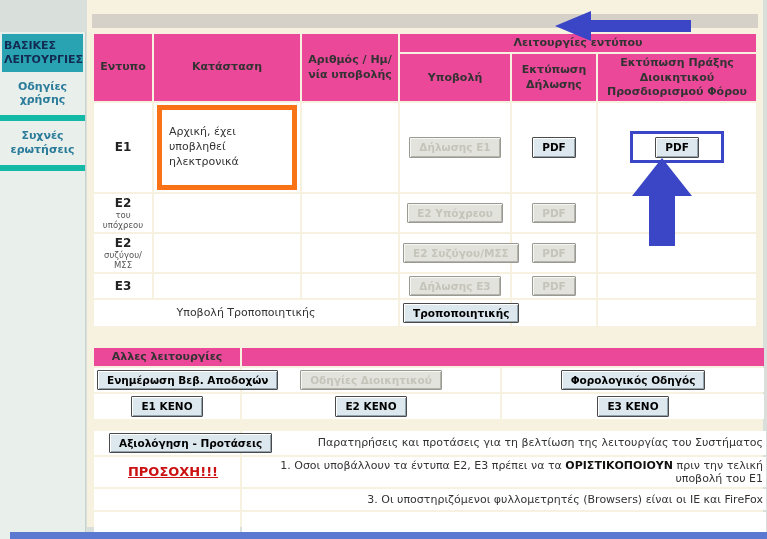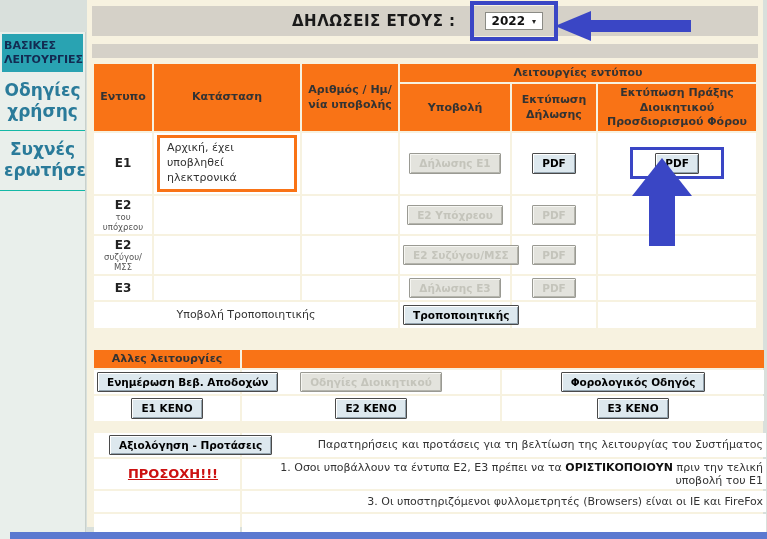--- a/index.html
+++ b/index.html
@@ -17,22 +17,22 @@
     position:absolute; left:0; top:0; width:86px; height:527px;
     background:#e9efeb; border-right:1px solid #c9d1cc;margin-top:32px;
   }
   .sb-title {
     margin:2px 2px 0 2px; padding:5px 2px;
     background:#29a3b2; color:#132b52;
     font-weight:bold; font-size:11px; text-align:left; line-height:1.25;
   }
   .sb-item {
     padding:8px 4px; text-align:center;
-    color:#2a7b9a; font-weight:bold; font-size:17px; line-height:1.25;
-    border-bottom:1px solid #14b8a6; cursor:pointer;
+    color:#2a7b9a; font-weight:bold; font-size:11px; line-height:1.25;
+    border-bottom:6px solid #14b8a6; cursor:pointer;
   }
   
   .main {
     position:absolute; left:87px; top:0; width:676px; height:527px;
     background:#f7f2e0; padding:6px 5px 0 5px;
   }
   .header-bar {
     position:relative; height:30px; background:#d5d1c8;
     display:flex; align-items:center; justify-content:center; gap:14px;
     overflow:visible;
@@ -45,21 +45,21 @@
   .year-dd {
     background:#fff; border:1px solid #8b8b85;
     font-weight:bold; font-size:12px; color:#111;
     padding:1px 6px; display:flex; align-items:center; gap:7px; cursor:pointer;
   }
   .dd-caret { font-size:8px; color:#222; }
   .gray-strip { height:14px; background:#d5d1c8; margin-top:8px; }
   
   table { border-collapse:separate; border-spacing:2px; table-layout:fixed; width:666px; margin:0 auto; }
   td,th { background:#fff; vertical-align:middle; text-align:center; font-size:11px; color:#333; padding:2px 3px; }
-  th { background:#f97316; font-weight:bold; line-height:1.3; }
+  th { background:#ec4899; font-weight:bold; line-height:1.3; }
   .main-table { margin-top:4px; }
   .r-e1 td { height:46px; }
   .r-e2a td,.r-e2b td { height:30px; }
   .r-e3 td { height:24px; }
   .r-am td { height:26px; }
   .form-code { font-weight:bold; font-size:12px; color:#222; }
   .form-sub { font-size:8.5px; color:#555; }
   
   .btn {
     display:inline-block; padding:2px 9px;
@@ -73,22 +73,22 @@
     cursor:pointer;
   }
   .btn-disabled {
     background:#e3e3dd; color:#c4c4bb;
     border:1px solid #9a9a93;
     box-shadow:inset 1px 1px 0 #f6f6f2, inset -1px -1px 0 #b4b4ac;
     cursor:default;
   }
   
   .hl-box-status {
-    display:inline-block; border:3px solid #f97316;
-    padding:3px 7px; text-align:left; line-height:1.35; background:#fff;
+    display:inline-block; border:5px solid #f97316;
+    padding:15px 7px; text-align:left; line-height:1.35; background:#fff;
   }
   .hl-box-pdf {
     display:flex; align-items:center; justify-content:center;
     border:3px solid #3a46c5; width:94px; height:32px; margin:0 auto; background:#fff;
   }
   
   .arrow-left { position:absolute; left:468px; top:11px; width:140px; height:30px; z-index:4; }
   .arrow-left .head {
     position:absolute; left:0; top:0;
     width:0; height:0;
@@ -119,29 +119,20 @@
 <body>
 
 <div class="sidebar">
   <div class="sb-title">ΒΑΣΙΚΕΣ ΛΕΙΤΟΥΡΓΙΕΣ</div>
   <div class="sb-item">Οδηγίες χρήσης</div>
   <div class="sb-item">Συχνές ερωτήσεις</div>
 </div>
 
 <div class="main">
 
-  <div class="header-bar">
-    <span class="page-title">ΔΗΛΩΣΕΙΣ ΕΤΟΥΣ :</span>
-    <div class="year-hl">
-      <div class="year-dd">
-        <span>2022</span>
-        <span class="dd-caret">▾</span>
-      </div>
-    </div>
-  </div>
 
   <div class="arrow-left">
     <div class="head"></div>
     <div class="shaft"></div>
   </div>
 
   <div class="gray-strip"></div>
 
   <table class="main-table">
     <colgroup>

